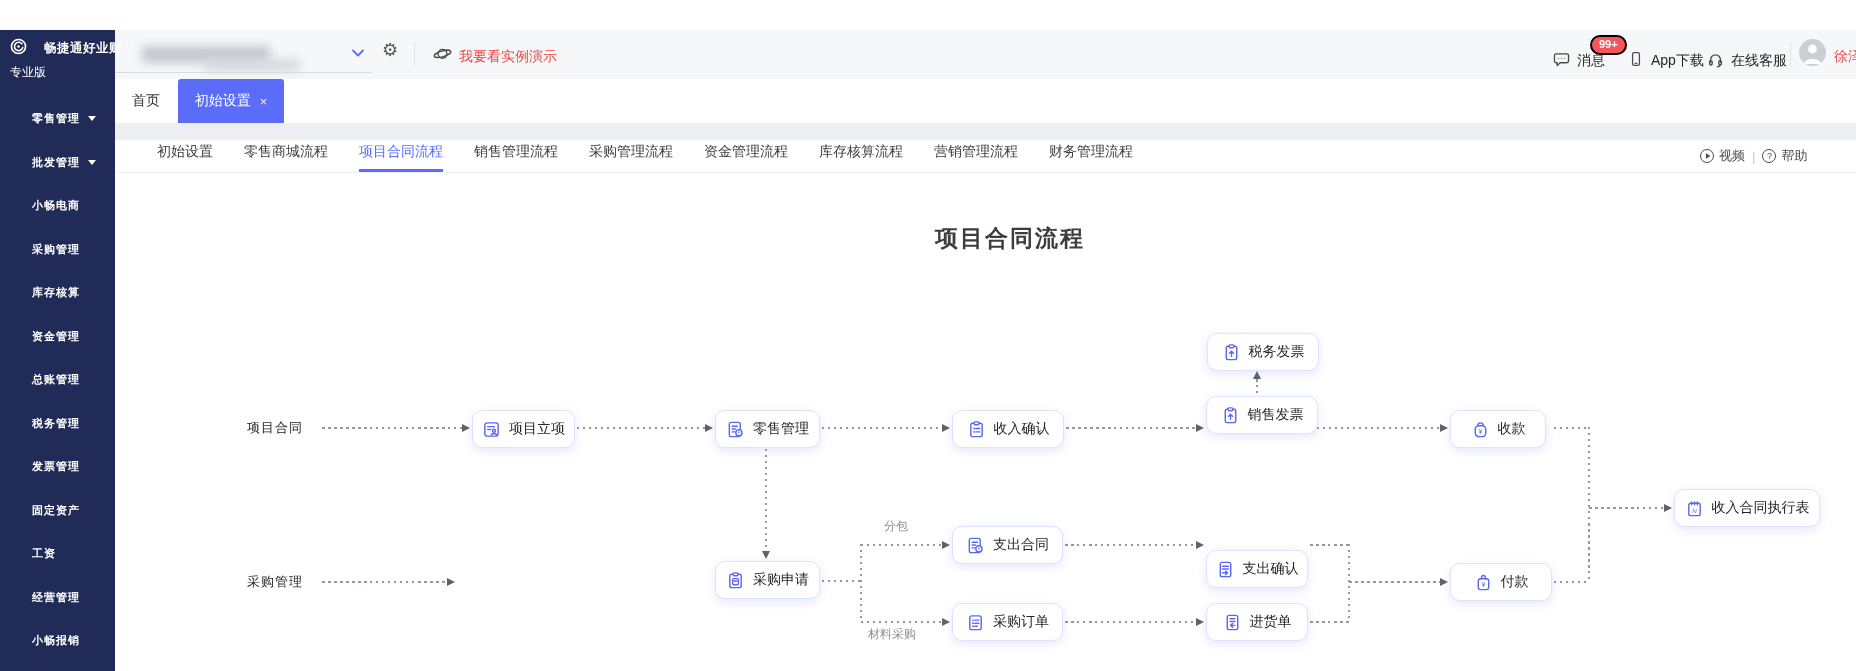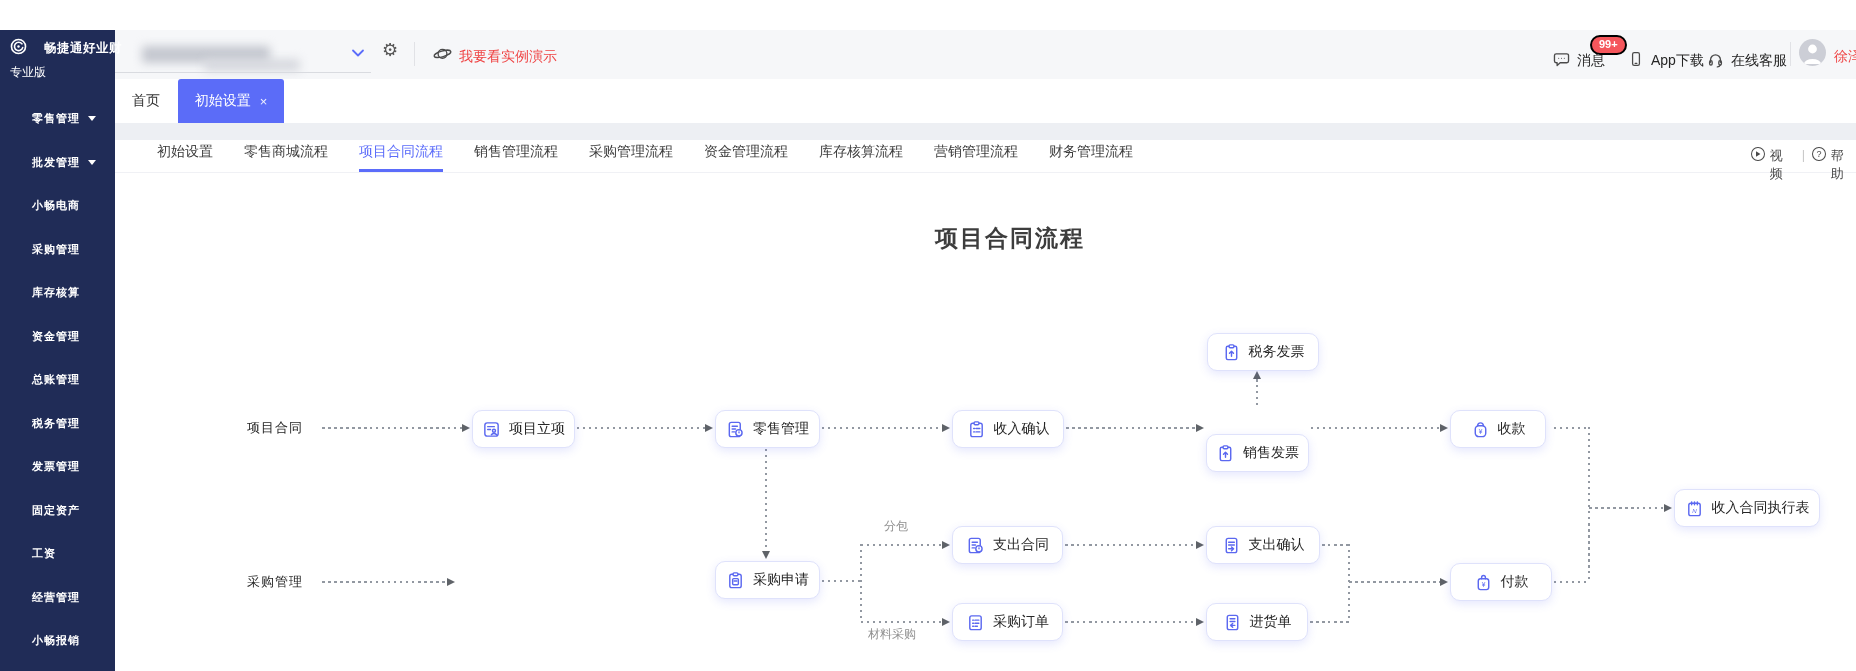--- a/index.html
+++ b/index.html
@@ -40,21 +40,21 @@
               justify-content:center;gap:9px;font-size:14px;border-radius:3px 3px 0 0;cursor:pointer}
   .tab-close{font-size:13px;opacity:.9;cursor:pointer}
   .grayband{position:absolute;left:115px;top:123px;width:1741px;height:17px;background:#edeff3}
 
   
   .card{position:absolute;left:115px;top:140px;width:1741px;height:531px;background:#fff}
   .flowtabs{position:absolute;left:115px;top:140px;width:1741px;height:33px;display:flex;align-items:flex-end;
             padding-left:42px;gap:31px;border-bottom:1px solid #f0f1f5;box-sizing:border-box;background:#fff}
   .ft{font-size:14px;color:#3d3d3d;padding-bottom:11px;cursor:pointer;white-space:nowrap}
   .ft.active{color:#5b6cfa;border-bottom:3px solid #5b6cfa;padding-bottom:8px}
-  .tab-tools{position:absolute;left:1751px;top:147px;display:flex;gap:5px;font-size:13px;color:#4a4a4a}
+  .tab-tools{position:absolute;left:1700px;top:147px;display:flex;align-items:center;gap:5px;font-size:13px;color:#4a4a4a}
   .circ{width:14px;height:14px;border:1.2px solid #4a4a4a;border-radius:50%;display:inline-flex;align-items:center;
         justify-content:center;font-size:9px;color:#4a4a4a;box-sizing:border-box}
   .ttdiv{color:#c9c9c9;margin:0 2px}
 
   .diagram-title{position:absolute;left:1010px;top:223px;transform:translateX(-50%);font-size:23px;color:#3d3d3d;
                  font-weight:bold;letter-spacing:2px;white-space:nowrap}
   .lane-label{position:absolute;font-size:13px;color:#262626;font-weight:normal;letter-spacing:1px}
 
   
   .node{position:absolute;height:38px;box-sizing:border-box;background:#fff;border:1px solid #dfe2fb;border-radius:10px;
@@ -327,21 +327,21 @@
     <span class="nicon">
         <svg viewBox="0 0 20 20" fill="none" stroke="#5b68f0" stroke-width="1.5" stroke-linecap="round" stroke-linejoin="round">
           <rect x="4.5" y="3.5" width="11" height="14" rx="1.6"></rect>
           <rect x="7.5" y="2" width="5" height="3" rx="1" fill="#fff"></rect>
           <path d="M10 14 V9 M7.9 10.8 L10 8.6 L12.1 10.8"></path>
         </svg>
       </span>
     <span>税务发票</span>
   </div>
 
-  <div class="node" style="left:1206px;top:434px;width:103px">
+  <div class="node" style="left:1206px;top:396px;width:112px">
     <span class="nicon">
         <svg viewBox="0 0 20 20" fill="none" stroke="#5b68f0" stroke-width="1.5" stroke-linecap="round" stroke-linejoin="round">
           <rect x="4.5" y="3.5" width="11" height="14" rx="1.6"></rect>
           <rect x="7.5" y="2" width="5" height="3" rx="1" fill="#fff"></rect>
           <path d="M10 14 V9 M7.9 10.8 L10 8.6 L12.1 10.8"></path>
         </svg>
       </span>
     <span>销售发票</span>
   </div>
 
@@ -373,21 +373,21 @@
         <svg viewBox="0 0 20 20" fill="none" stroke="#5b68f0" stroke-width="1.5" stroke-linecap="round">
           <rect x="3.5" y="2.5" width="11.5" height="15" rx="2"></rect>
           <path d="M6.5 6.5 h5.5 M6.5 9.5 h3.5 M6.5 12.5 h2.5"></path>
           <circle cx="13.6" cy="13.4" r="3.3" fill="#fff"></circle>
           <text x="13.6" y="15.1" font-size="4.8" text-anchor="middle" fill="#5b68f0" stroke="none">¥</text>
         </svg>
       </span>
     <span>支出合同</span>
   </div>
 
-  <div class="node" style="left:1206px;top:526px;width:114px">
+  <div class="node" style="left:1206px;top:550px;width:102px">
     <span class="nicon">
         <svg viewBox="0 0 20 20" fill="none" stroke="#5b68f0" stroke-width="1.5" stroke-linecap="round" stroke-linejoin="round">
           <rect x="4.5" y="2.5" width="11" height="15" rx="2"></rect>
           <path d="M7 6.5 h6 M7 9.5 h6"></path>
           <path d="M7 13.5 h4.5 M10 11.5 L12.2 13.5 L10 15.5"></path>
         </svg>
       </span>
     <span>支出确认</span>
   </div>
 

